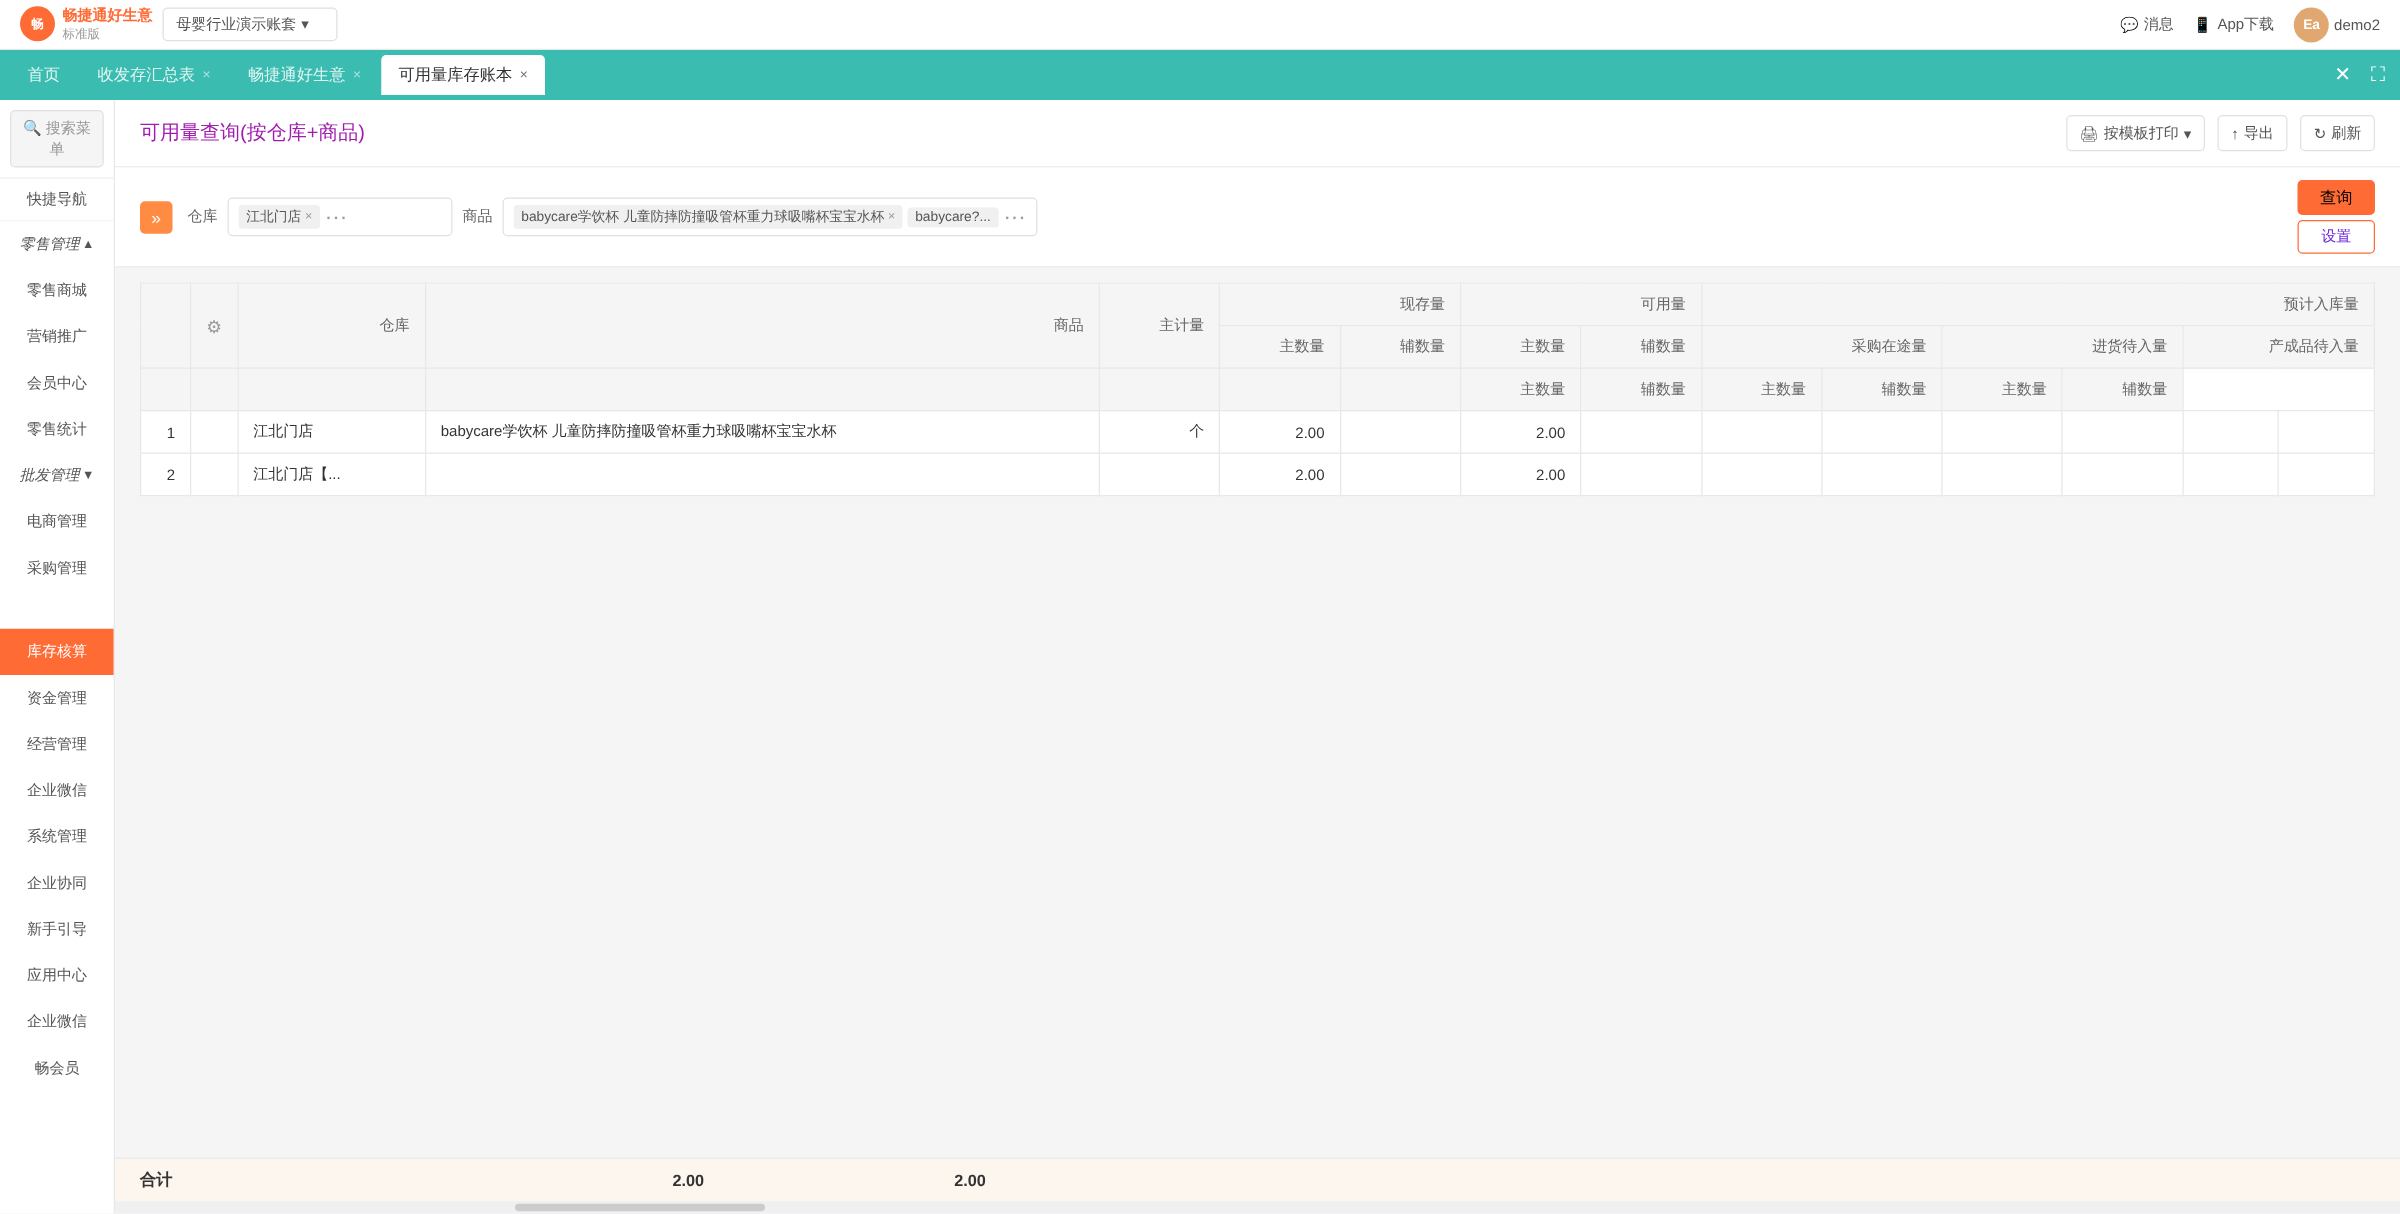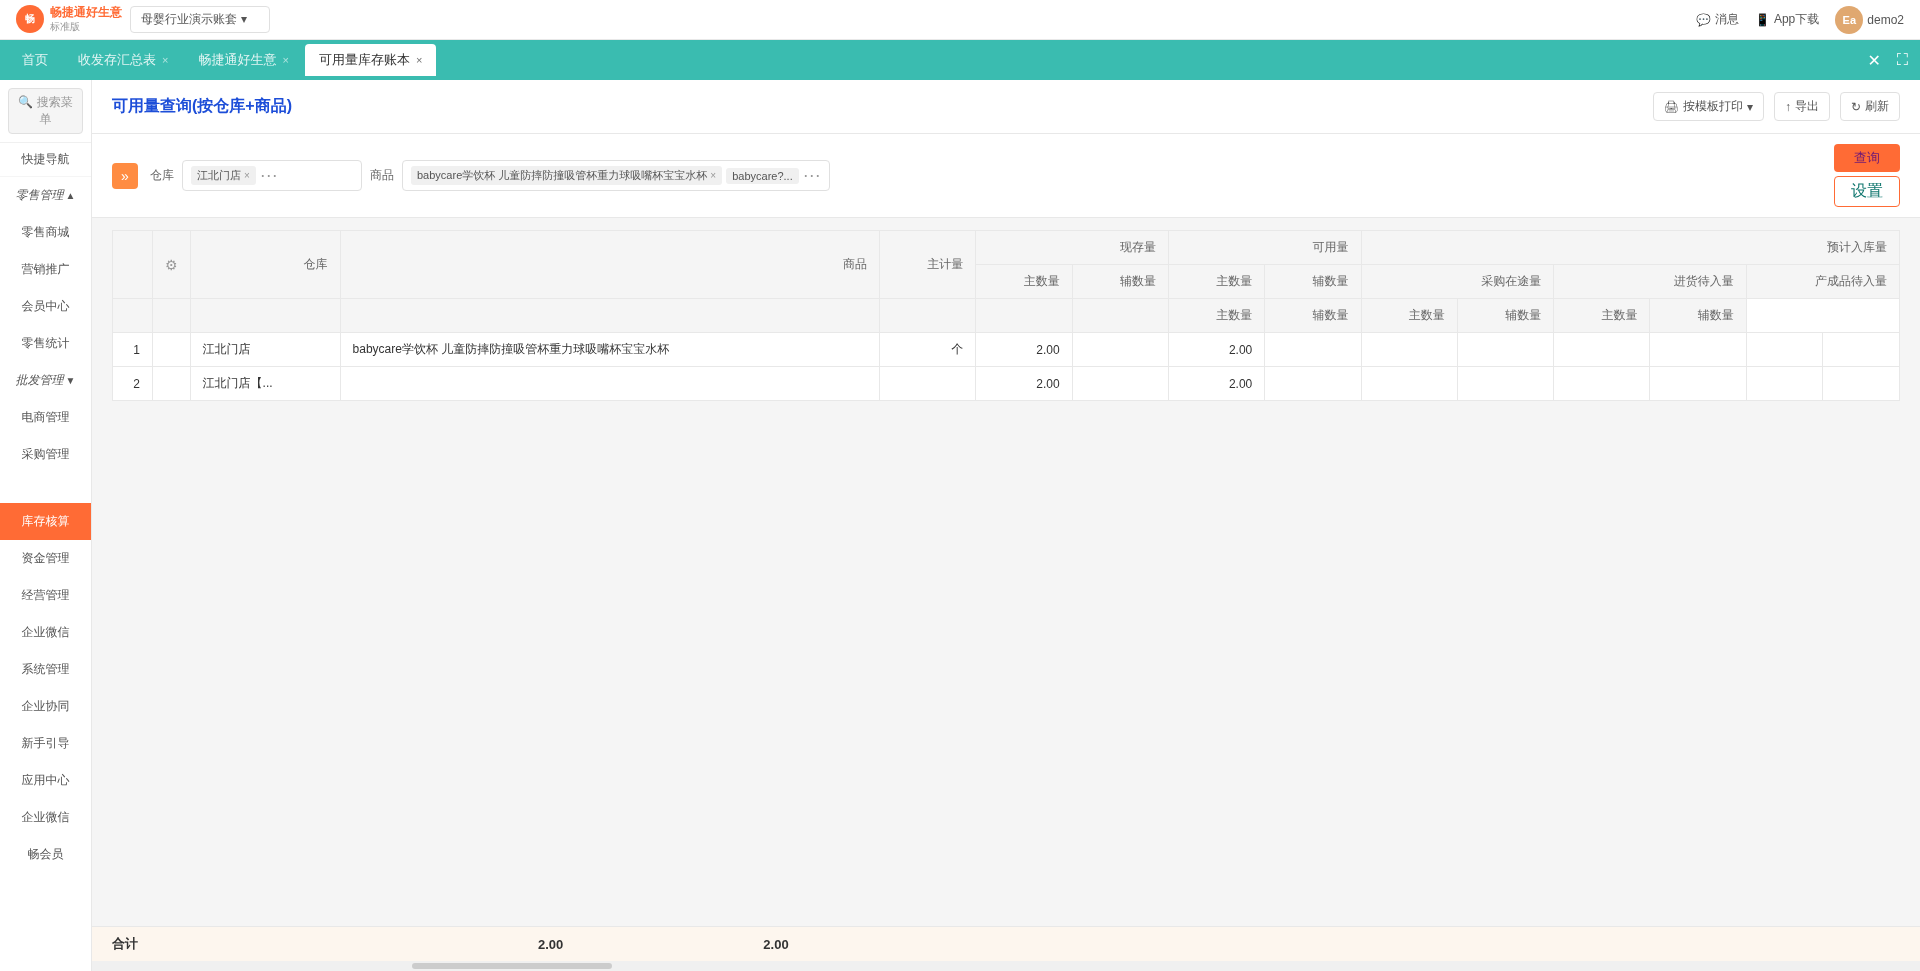--- a/index.html
+++ b/index.html
@@ -36,36 +36,36 @@
     .sidebar-item { padding: 10px 8px; text-align: center; font-size: 12px; color: #555; cursor: pointer; display: flex; align-items: center; justify-content: center; gap: 2px; }
     .sidebar-item.active { background: #ff6b35; color: white; margin-top: 30px; }
     .sidebar-item.has-arrow { justify-content: center; padding: 10px 12px; font-style: italic; }
     .sidebar-item .arrow { font-size: 10px; }
 
     
     .content { flex: 1; display: flex; flex-direction: column; overflow: hidden; background: #f5f5f5; }
 
     
     .page-header { background: #fff; padding: 12px 20px; display: flex; align-items: center; justify-content: space-between; border-bottom: 1px solid #e8e8e8; }
-    .page-title { font-size: 16px; font-weight: 700; color: #1d4ed8; }
+    .page-title { font-size: 16px; font-weight: 400; color: #a21caf; }
     .page-actions { display: flex; align-items: center; gap: 10px; }
     .action-btn { display: flex; align-items: center; gap: 4px; padding: 5px 10px; border: 1px solid #e0e0e0; border-radius: 4px; background: #fff; font-size: 12px; color: #555; cursor: pointer; }
 
     
     .filter-bar { background: #fff; padding: 10px 20px; display: flex; align-items: center; gap: 12px; border-bottom: 1px solid #e8e8e8; }
     .filter-expand-btn { width: 26px; height: 26px; background: #ff8c42; border-radius: 4px; display: flex; align-items: center; justify-content: center; color: white; font-size: 14px; cursor: pointer; flex-shrink: 0; }
     .filter-group { display: flex; align-items: center; gap: 8px; flex: 1; }
     .filter-label { font-size: 12px; color: #666; white-space: nowrap; }
     .filter-input { display: flex; align-items: center; gap: 4px; padding: 4px 8px; border: 1px solid #e0e0e0; border-radius: 4px; background: #fff; min-width: 180px; font-size: 12px; color: #333; }
     .filter-tag { display: inline-flex; align-items: center; gap: 3px; background: #f0f0f0; padding: 2px 6px; border-radius: 3px; font-size: 11px; color: #555; }
     .filter-tag .remove { cursor: pointer; color: #999; font-size: 10px; }
     .filter-more { color: #999; font-size: 18px; cursor: pointer; }
     .filter-actions { display: flex; flex-direction: column; gap: 4px; }
-    .query-btn { padding: 5px 18px; background: #ff6b35; color: #701a75; border: none; border-radius: 4px; font-size: 13px; cursor: pointer; }
-    .settings-btn { padding: 4px 16px; background: #fff; color: #0f766e; border: 1px solid #ff6b35; border-radius: 4px; font-size: 16px; cursor: pointer; }
+    .query-btn { padding: 5px 18px; background: #ff6b35; color: #000000; border: none; border-radius: 4px; font-size: 13px; cursor: pointer; }
+    .settings-btn { padding: 4px 16px; background: #fff; color: #6d28d9; border: 1px solid #ff6b35; border-radius: 4px; font-size: 12px; cursor: pointer; }
 
     
     .table-container { flex: 1; overflow: auto; padding: 12px 20px; }
     .data-table { width: 100%; border-collapse: collapse; background: #fff; border: 1px solid #e8e8e8; font-size: 12px; }
     .data-table th, .data-table td { border: 1px solid #e8e8e8; padding: 8px 12px; text-align: right; white-space: nowrap; }
     .data-table thead th { background: #f5f5f5; color: #666; font-weight: 500; }
     .data-table thead .group-header { background: #fafafa; }
     .data-table td.left { text-align: left; }
     .data-table .settings-icon { color: #999; cursor: pointer; font-size: 14px; }
     .col-product { min-width: 300px; text-align: left; }

